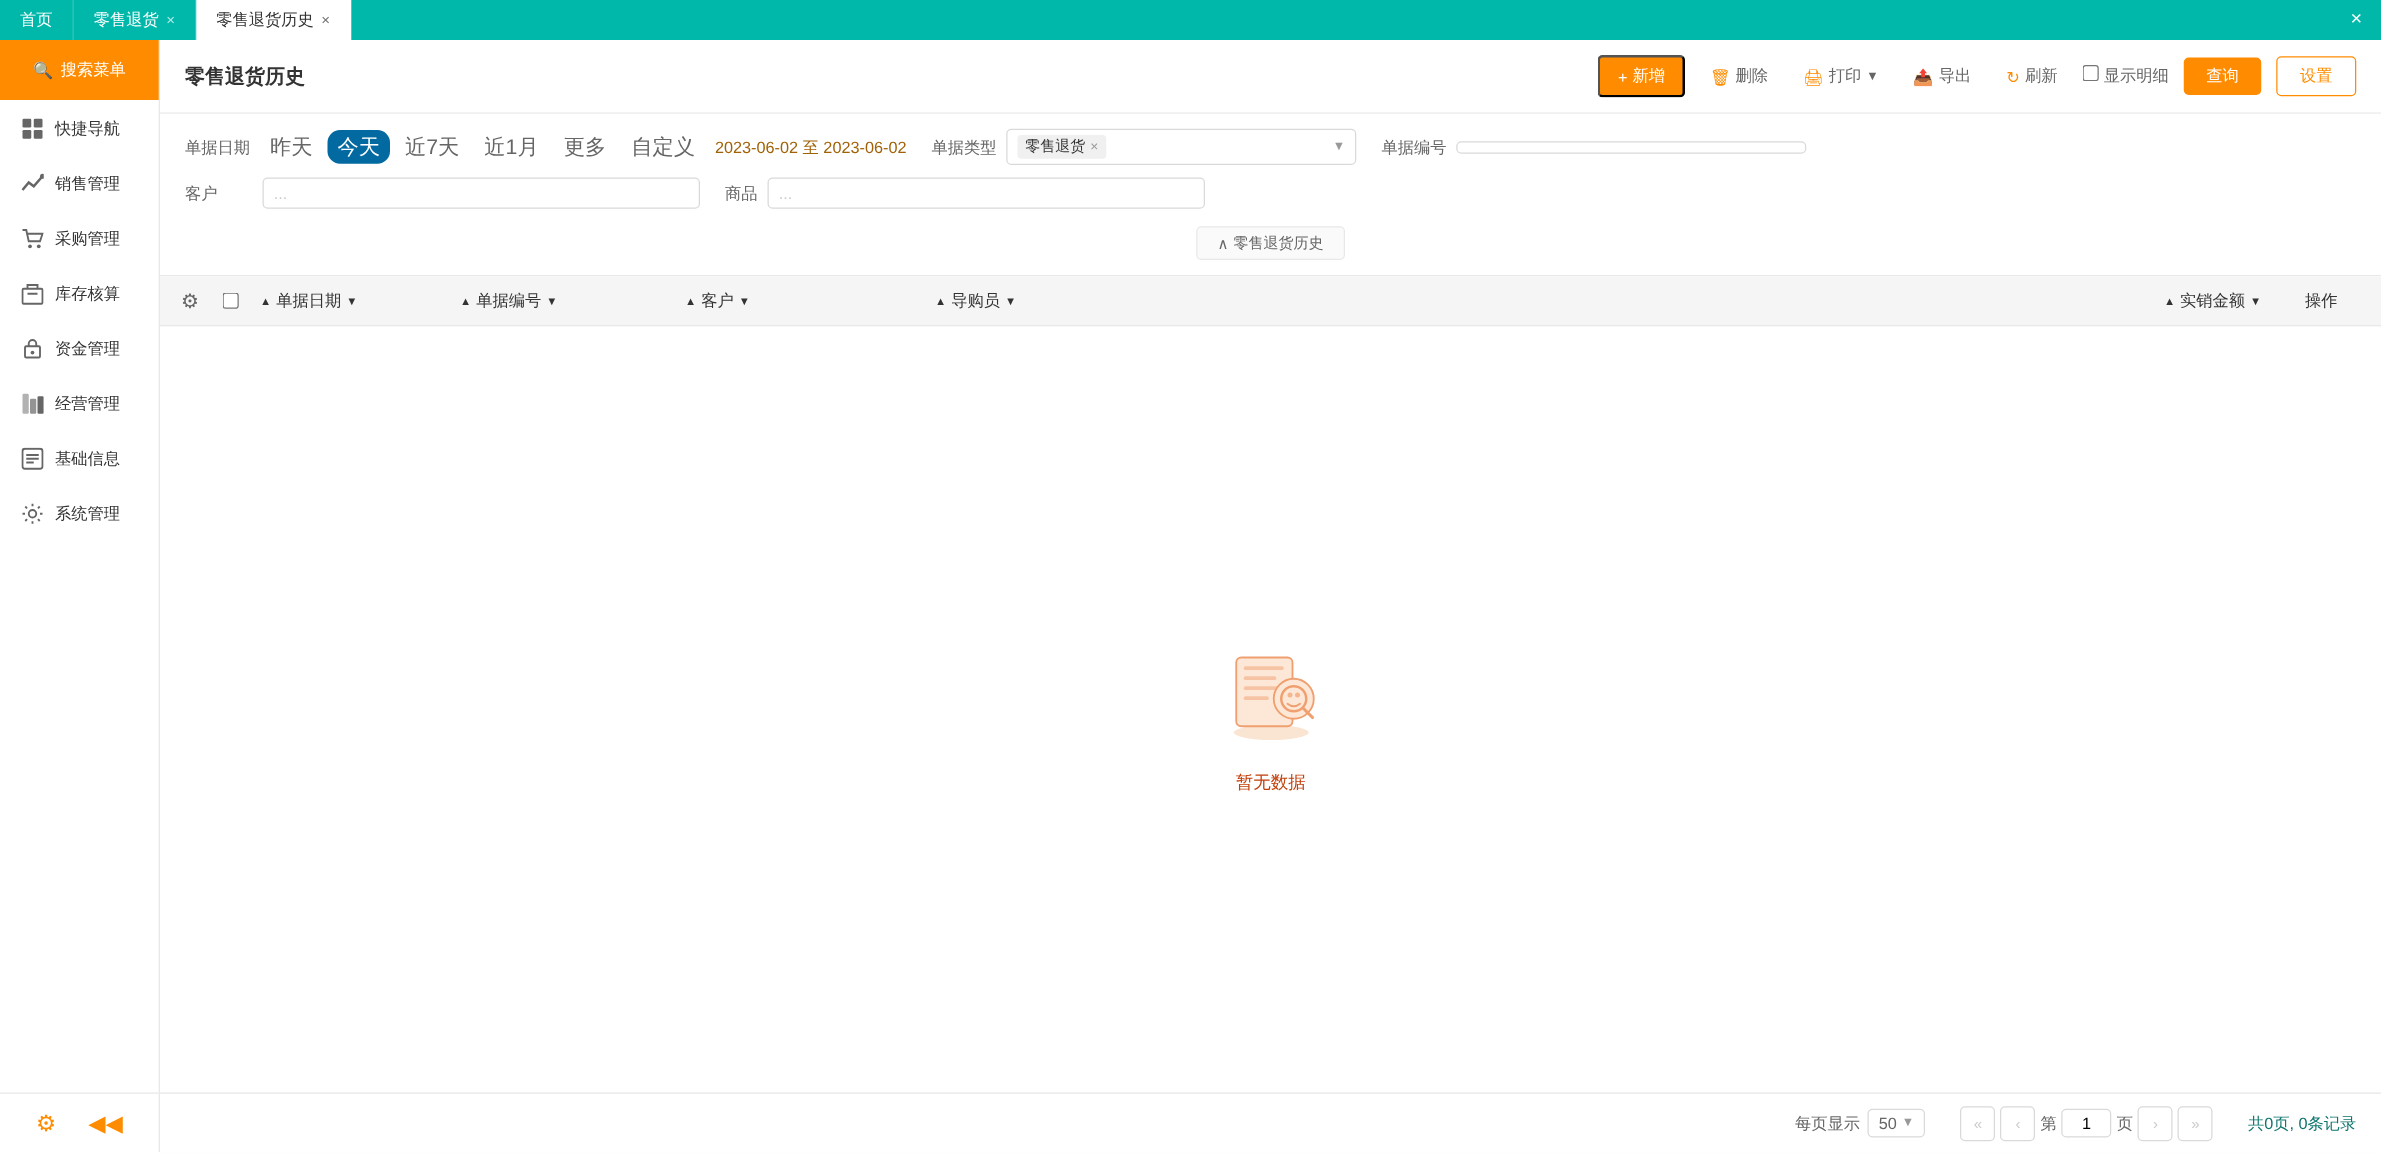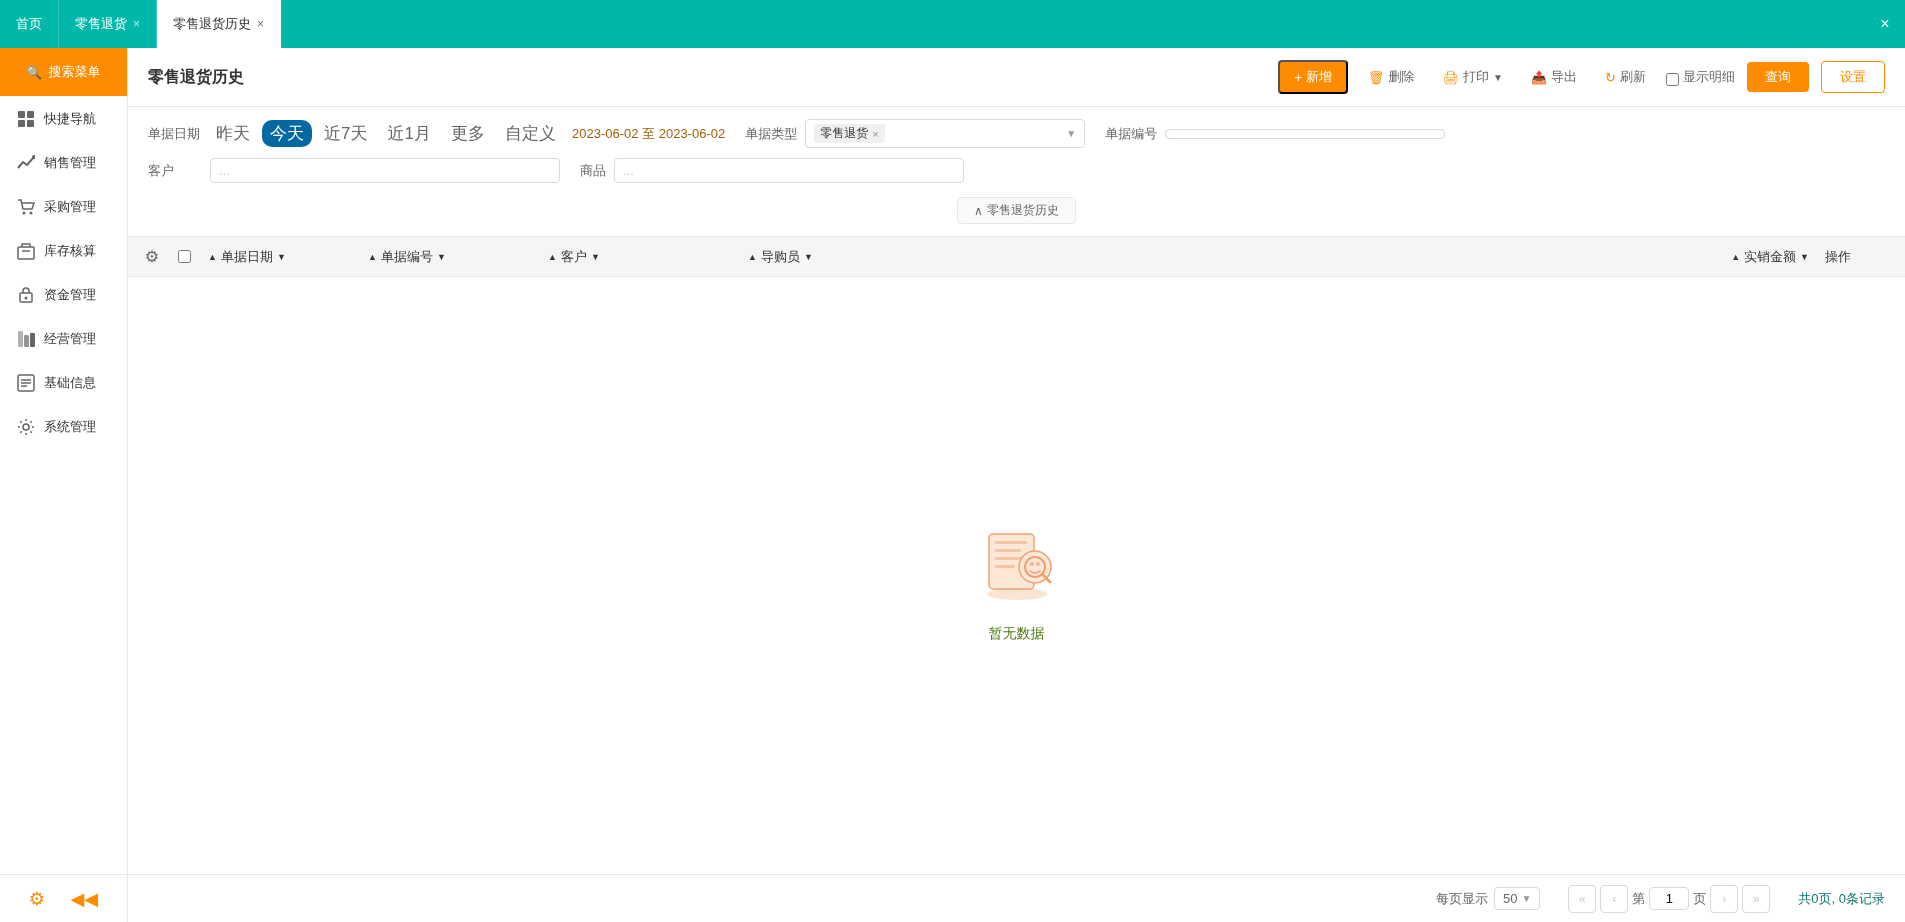--- a/index.html
+++ b/index.html
@@ -1,20 +1,20 @@
 <!DOCTYPE html>
 <html><head>
   <meta charset="utf-8">
   <style>
     * { box-sizing: border-box; margin: 0; padding: 0; font-family: 'Microsoft YaHei', Arial, sans-serif; }
     body { width: 1905px; height: 922px; overflow: hidden; display: flex; flex-direction: column; }
 
     
     .top-bar {
-      height: 48px;
+      height: 32px;
       background: #00b8a9;
       display: flex;
       align-items: center;
       padding: 0 0 0 0;
       flex-shrink: 0;
     }
     .top-bar-tabs {
       display: flex;
       align-items: stretch;
       height: 100%;
@@ -172,21 +172,21 @@
       background: #fff;
       color: #ff8c00;
       border: 1px solid #ff8c00;
       border-radius: 4px;
       padding: 6px 18px;
       font-size: 13px;
       cursor: pointer;
     }
     .display-checkbox {
       display: flex;
-      align-items: flex-end;
+      align-items: flex-start;
       gap: 4px;
       font-size: 13px;
       color: #666;
     }
 
     
     .filter-area {
       background: #fff;
       padding: 12px 20px;
       border-bottom: 1px solid #e8e8e8;
@@ -314,38 +314,38 @@
       font-size: 13px;
       color: #333;
       padding: 0 8px;
       gap: 4px;
     }
     .th-col.date-col { width: 160px; }
     .th-col.id-col { width: 180px; }
     .th-col.customer-col { width: 200px; }
     .th-col.guide-col { flex: 1; }
     .th-col.amount-col { width: 120px; justify-content: flex-end; }
-    .th-col.action-col { width: 80px; justify-content: flex-start; }
+    .th-col.action-col { width: 80px; justify-content: center; }
 
     
     .empty-state {
       flex: 1;
       display: flex;
       flex-direction: column;
       align-items: center;
       justify-content: center;
       gap: 16px;
     }
     .empty-icon {
       width: 100px;
       height: 100px;
     }
     .empty-text {
       font-size: 14px;
-      color: #4d7c0f;
+      color: #c2410c;
     }
 
     
     .pagination {
       height: 48px;
       background: #fff;
       border-top: 1px solid #e8e8e8;
       display: flex;
       align-items: center;
       justify-content: flex-end;

